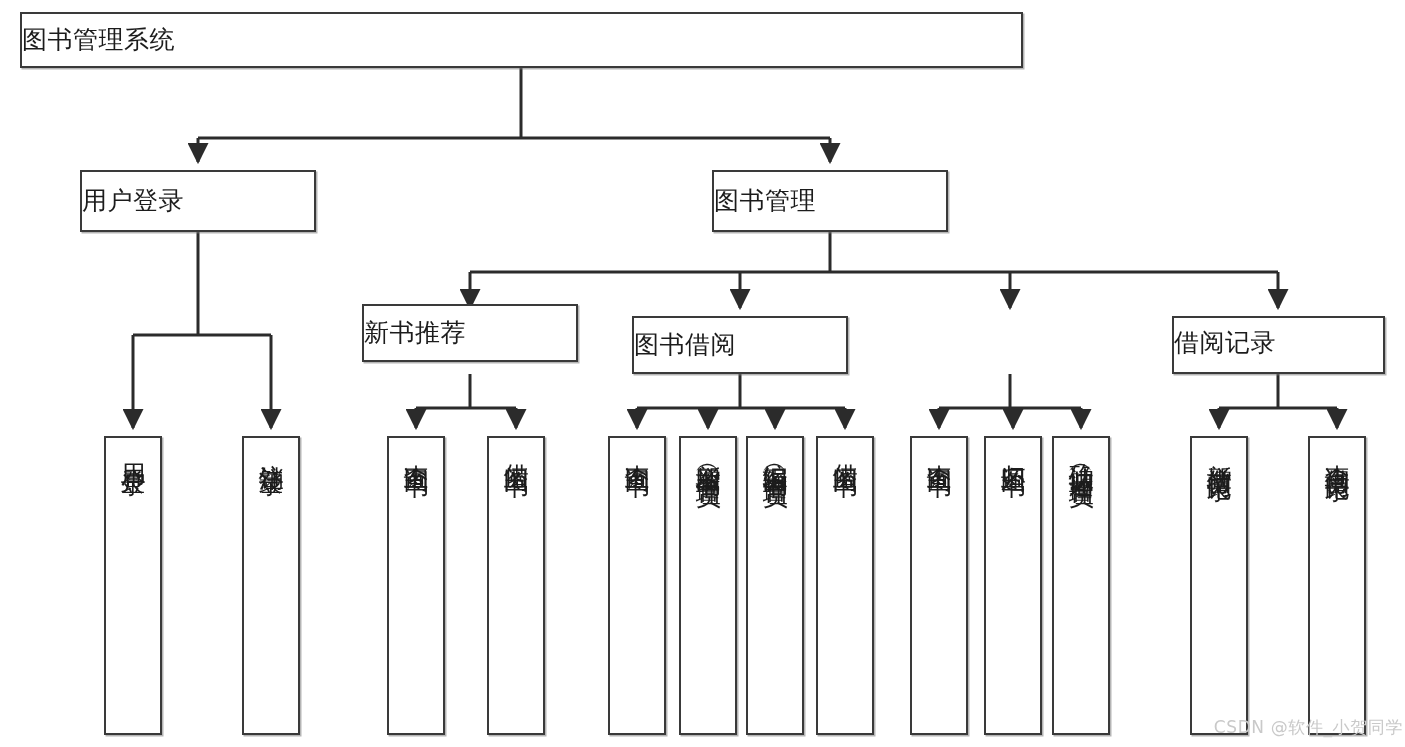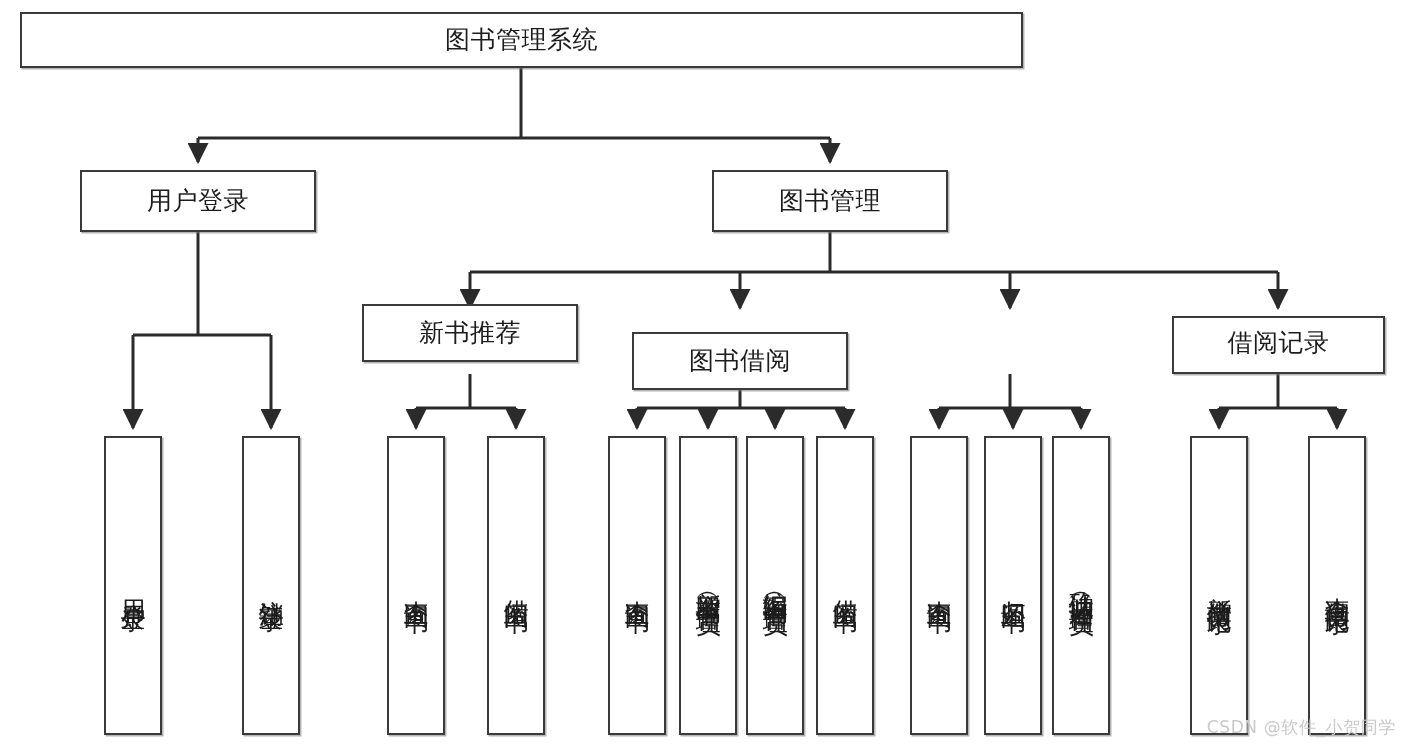--- a/index.html
+++ b/index.html
@@ -26,21 +26,21 @@
     pointer-events: none;
   }
   .node {
     position: absolute;
     box-sizing: border-box;
     background: #ffffff;
     border: 2.5px solid #3a3a3a;
     box-shadow: 1.5px 1.5px 0 0 rgba(120,120,120,0.55);
     display: flex;
     align-items: center;
-    justify-content: center;
+    justify-content: flex-start;
     color: #1c1c1c;
     letter-spacing: 0.5px;
   }
   .node.horiz {
     font-size: 25px;
     line-height: 1.1;
     white-space: nowrap;
   }
   .node.vert {
     writing-mode: vertical-rl;
@@ -50,21 +50,21 @@
     letter-spacing: 3px;
     padding: 6px 0;
   }
   .node.vert .vtext {
     writing-mode: vertical-rl;
     text-orientation: upright;
     text-align: center;
   }
   #watermark {
     position: absolute;
-    right: 9px;
+    right: 2px;
     bottom: 8px;
     font-size: 17px;
     color: #c9c9c9;
     letter-spacing: 0.6px;
     white-space: nowrap;
     user-select: none;
   }
 </style>
 </head>
 <body>
@@ -128,21 +128,21 @@
   <div class="node horiz" style="left:80px; top:170px; width:236px; height:62px;">
     <span>用户登录</span>
   </div>
   <div class="node horiz" style="left:712px; top:170px; width:236px; height:62px;">
     <span>图书管理</span>
   </div>
 
   <div class="node horiz" style="left:362px; top:304px; width:216px; height:58px;">
     <span>新书推荐</span>
   </div>
-  <div class="node horiz" style="left:632px; top:316px; width:216px; height:58px;margin-top:16px;">
+  <div class="node horiz" style="left:632px; top:316px; width:216px; height:58px;">
     <span>图书借阅</span>
   </div>
   <div class="node horiz" style="left:1172px; top:316px; width:213px; height:58px;font-family:Liberation Mono, monospace;">
     <span>借阅记录</span>
   </div>
 
   <div class="node vert" style="left:104px; top:436px; width:58px; height:299px;">
     <span class="vtext">用户登录</span>
   </div>
   <div class="node vert" style="left:242px; top:436px; width:58px; height:299px;">

